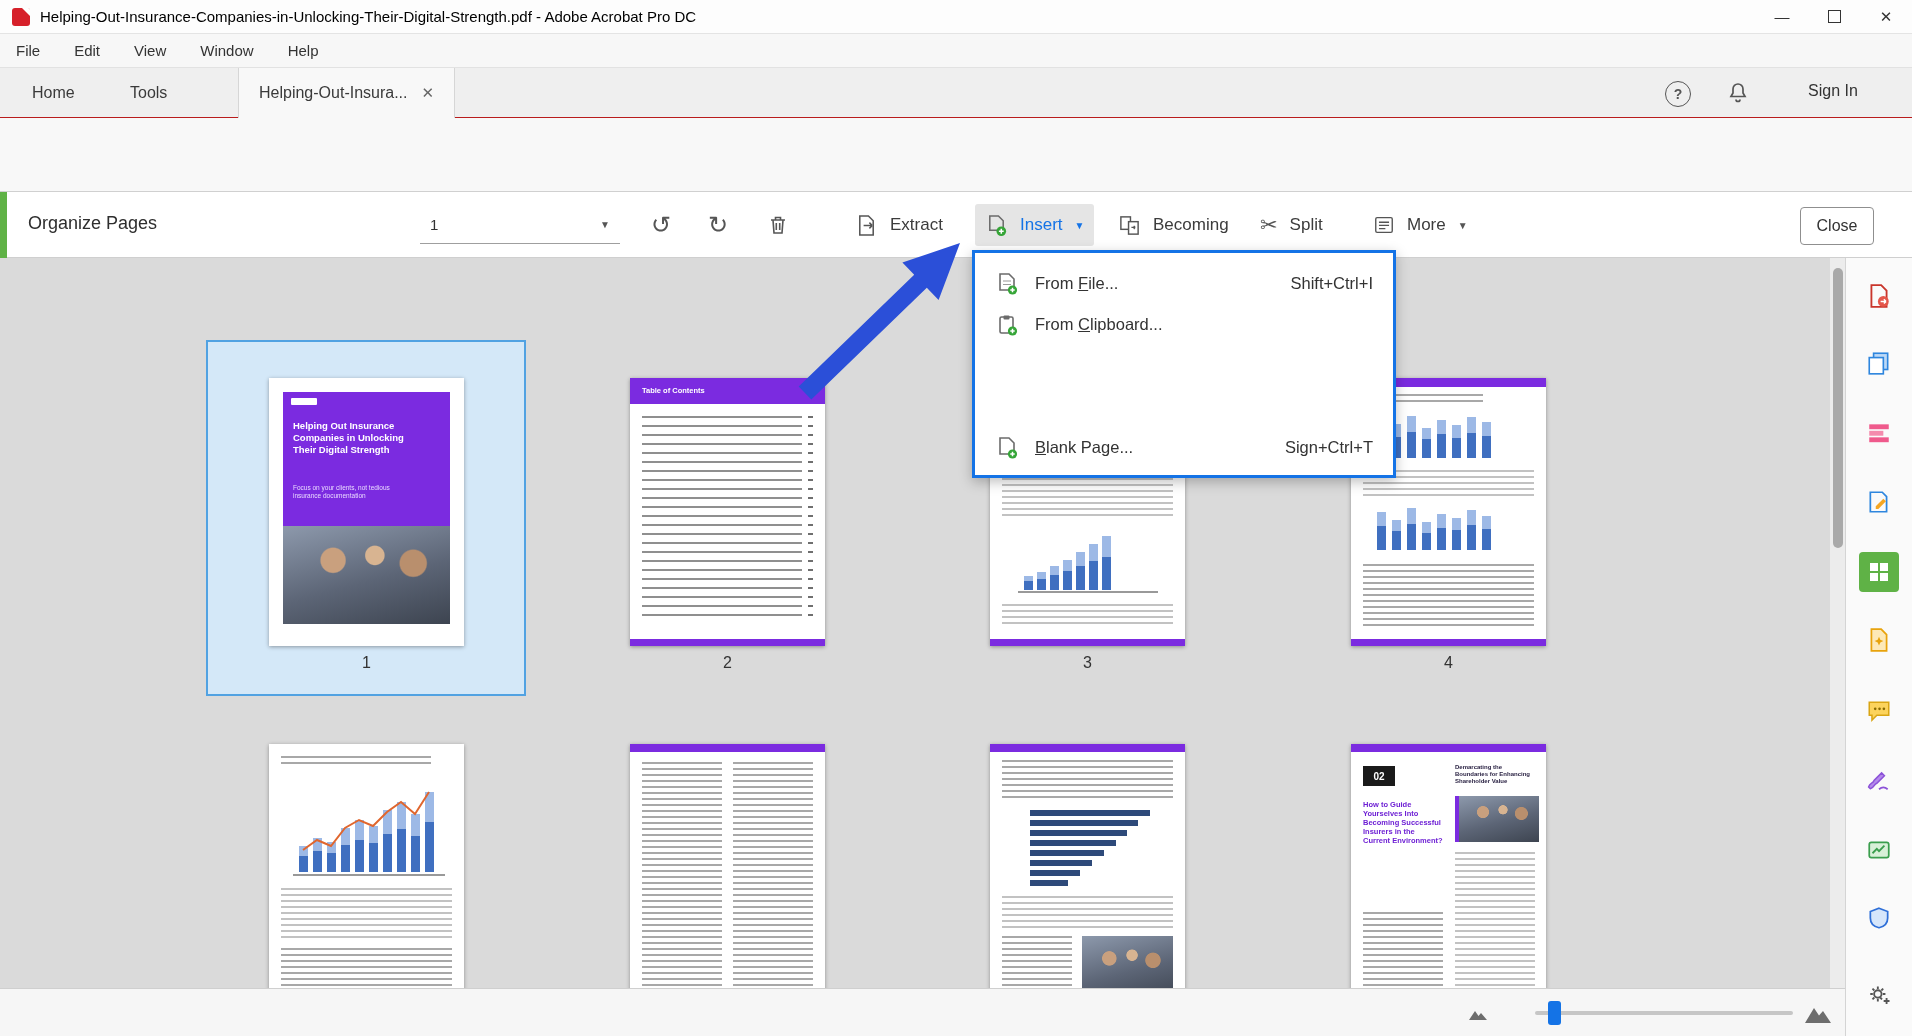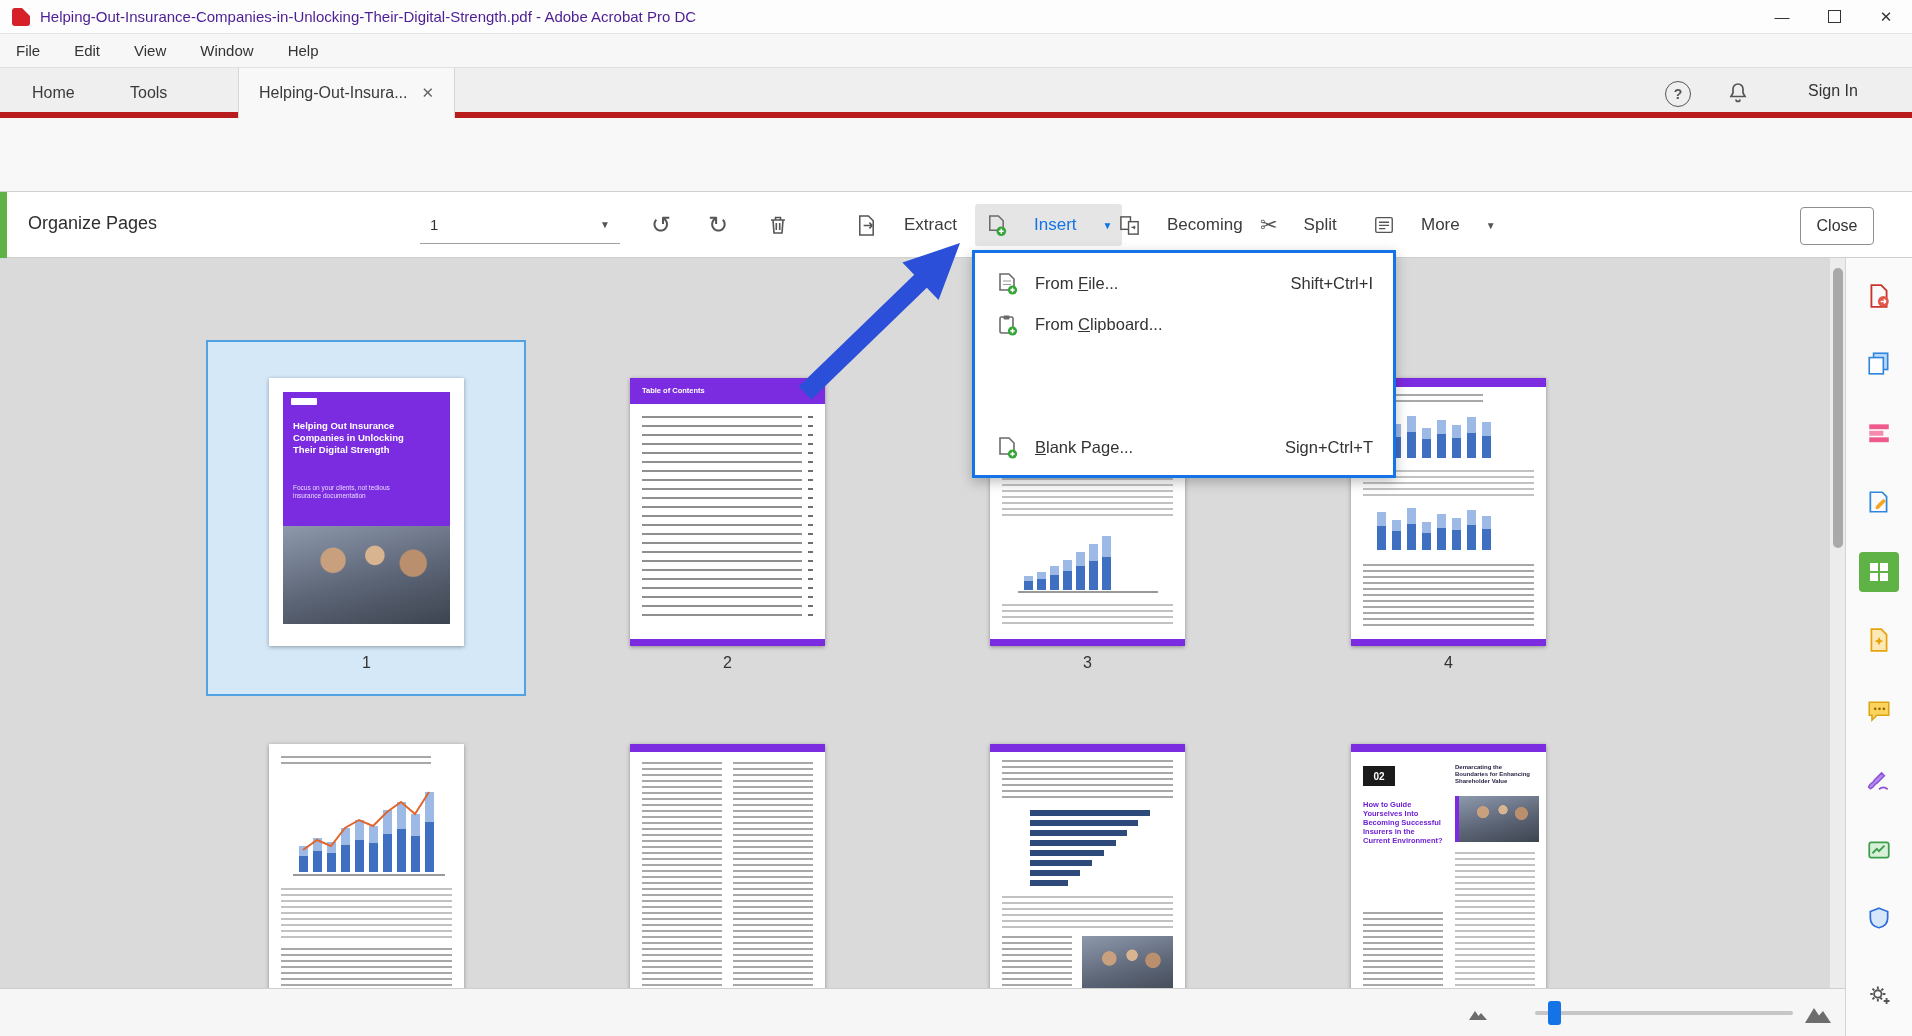--- a/index.html
+++ b/index.html
@@ -5,32 +5,32 @@
   html,body{margin:0;padding:0;background:#888;}
   .app{position:relative;width:1912px;height:1036px;overflow:hidden;background:#d8d8d8;
        font-family:"Liberation Sans",sans-serif;color:#333;-webkit-font-smoothing:antialiased;}
   .abs{position:absolute;}
 
   
   .titlebar{left:0;top:0;width:1912px;height:34px;background:#fdfdfd;border-bottom:1px solid #e4e4e4;
             display:flex;align-items:center;padding-left:12px;box-sizing:border-box;}
   .pdficon{width:18px;height:18px;background:#d6202a;border-radius:3px;position:relative;margin-right:10px;flex:0 0 auto;}
   .pdficon:after{content:"";position:absolute;right:0;top:0;border:4px solid #fff;border-left-color:transparent;border-bottom-color:transparent;border-top-right-radius:3px;}
-  .titletext{font-size:15px;color:#4c1d95;}
+  .titletext{font-size:15px;color:#000000;}
   .winbtns{margin-left:auto;display:flex;height:34px;}
   .winbtn{width:52px;height:34px;display:flex;align-items:center;justify-content:center;font-size:15px;color:#333;}
   .winbtn.max span{display:block;width:11px;height:11px;border:1.5px solid #333;}
 
   
   .menubar{left:0;top:34px;width:1912px;height:34px;background:#f7f7f7;border-bottom:1px solid #e2e2e2;
            display:flex;align-items:center;padding-left:14px;box-sizing:border-box;gap:30px;font-size:15px;}
   .menuitem{padding:4px 2px;}
 
   
-  .tabbar{left:0;top:68px;width:1912px;height:50px;background:#efefef;border-bottom:6px solid #b91c1c;box-sizing:border-box;}
+  .tabbar{left:0;top:68px;width:1912px;height:50px;background:#efefef;border-bottom:1px solid #b91c1c;box-sizing:border-box;}
   .tab{position:absolute;top:0;height:50px;display:flex;align-items:center;font-size:16px;color:#3a3a3a;padding:0 20px;}
   .tab.doc{background:#f8f8f8;border-left:1px solid #d6d6d6;border-right:1px solid #d6d6d6;gap:14px;}
   .tabclose{font-size:15px;color:#666;}
   .helpcircle{width:24px;height:24px;border:1.7px solid #555;border-radius:50%;display:flex;align-items:center;justify-content:center;font-size:14px;font-weight:bold;color:#555;}
   .signin{font-size:16px;color:#333;}
 
   
   .toolbar{left:0;top:118px;width:1912px;height:74px;background:#f8f8f8;border-bottom:1px solid #d0d0d0;box-sizing:border-box;}
   .tbtn{position:absolute;top:132px;width:44px;height:44px;display:flex;align-items:center;justify-content:center;border-radius:3px;}
   .sep{position:absolute;top:136px;width:1px;height:36px;background:#d7d7d7;}
@@ -43,21 +43,21 @@
   .sharebtn{position:absolute;left:1753px;top:129px;width:135px;height:39px;background:#1473e6;border-radius:4px;color:#fff;
             display:flex;align-items:center;justify-content:center;gap:9px;font-size:17px;font-weight:bold;}
 
   
   .orgbar{left:0;top:192px;width:1912px;height:66px;background:#ffffff;border-bottom:1px solid #cfcfcf;box-sizing:border-box;}
   .orgaccent{position:absolute;left:0;top:0;width:7px;height:66px;background:#5fb246;}
   .orgtitle{position:absolute;left:28px;top:21px;font-size:18px;color:#2e2e2e;}
   .rangebox{position:absolute;left:420px;top:14px;width:200px;height:38px;border-bottom:1px solid #9f9f9f;
             display:flex;align-items:center;justify-content:space-between;padding:0 10px;box-sizing:border-box;font-size:15px;}
   .orgicon{position:absolute;top:12px;width:44px;height:42px;display:flex;align-items:center;justify-content:center;font-size:24px;color:#555;}
-  .orgtextbtn{position:absolute;top:12px;height:42px;display:flex;align-items:center;gap:26px;font-size:17px;color:#3c3c3c;padding:0 10px;border-radius:3px;}
+  .orgtextbtn{position:absolute;top:12px;height:42px;display:flex;align-items:center;gap:12px;font-size:17px;color:#3c3c3c;padding:0 10px;border-radius:3px;}
   .orgtextbtn.insert{background:#e5e5e5;color:#1473e6;}
   .closebtn{position:absolute;left:1800px;top:15px;width:72px;height:36px;border:1px solid #8f8f8f;border-radius:4px;
             display:flex;align-items:center;justify-content:center;font-size:16px;color:#333;background:#fff;}
 
   
   .content{left:0;top:258px;width:1845px;height:730px;background:#dadada;overflow:hidden;}
   .selbox{position:absolute;left:206px;top:82px;width:320px;height:356px;background:#d4e8f8;border:2px solid #51a2e2;box-sizing:border-box;}
   .thumb{position:absolute;width:195px;height:268px;background:#fff;box-shadow:0 1px 4px rgba(0,0,0,.35);overflow:hidden;}
   .plabel{position:absolute;top:396px;width:195px;text-align:center;font-size:16px;color:#333;}
   .band{position:absolute;left:0;width:100%;background:#7b2be0;}

